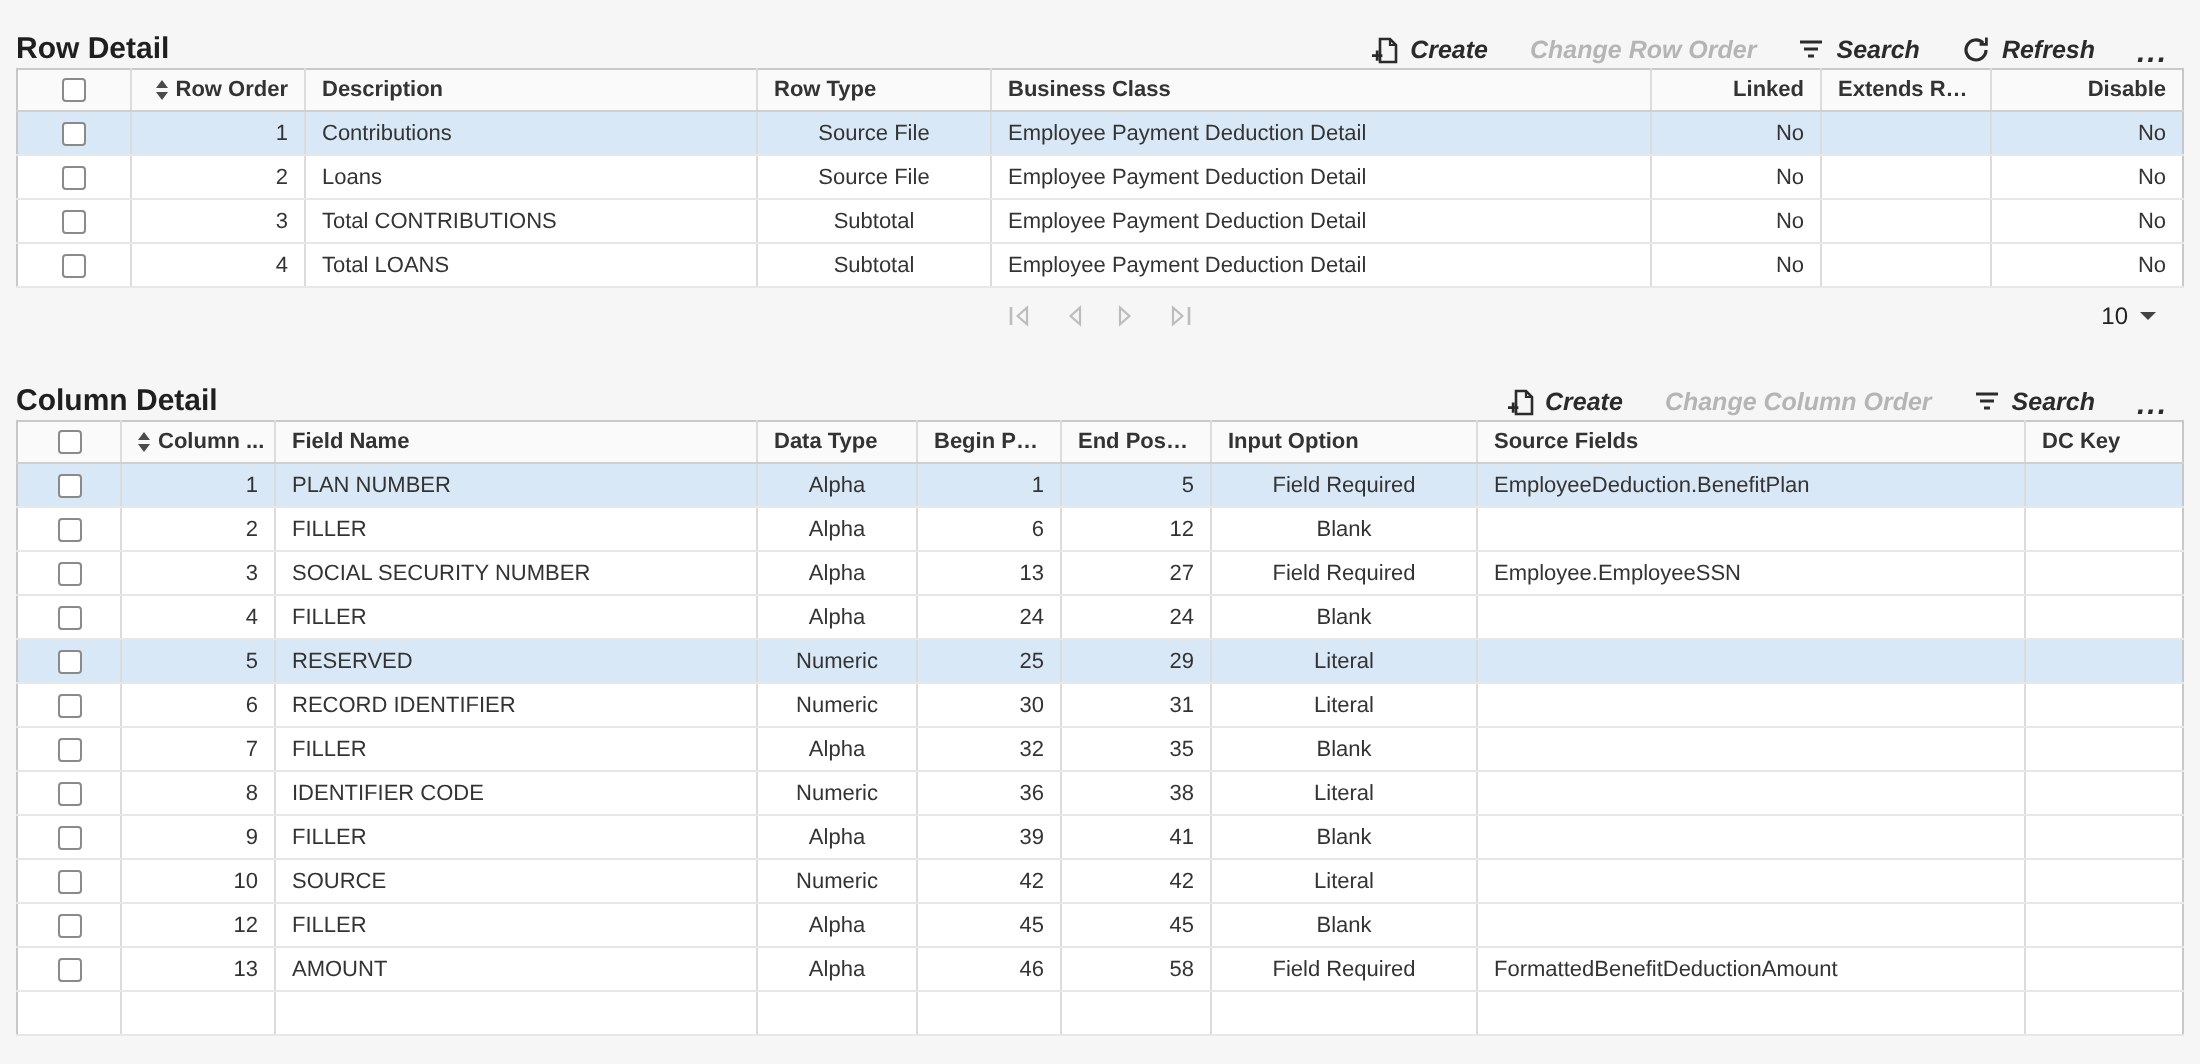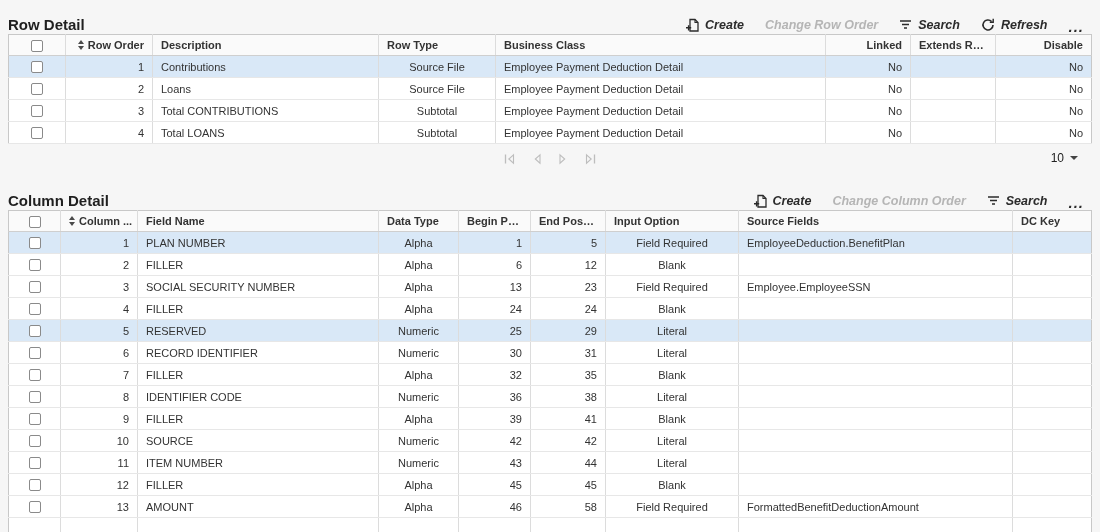--- a/index.html
+++ b/index.html
@@ -280,21 +280,21 @@
           <td></td>
           <td></td>
         </tr>
 
         <tr>
           <td class="c-check"><span class="checkbox"></span></td>
           <td class="col-r">3</td>
           <td>SOCIAL SECURITY NUMBER</td>
           <td class="col-c">Alpha</td>
           <td class="col-r">13</td>
-          <td class="col-r">23</td>
+          <td class="col-r">27</td>
           <td class="col-c">Field Required</td>
           <td>Employee.EmployeeSSN</td>
           <td></td>
         </tr>
 
         <tr>
           <td class="c-check"><span class="checkbox"></span></td>
           <td class="col-r">4</td>
           <td>FILLER</td>
           <td class="col-c">Alpha</td>
@@ -370,31 +370,20 @@
           <td class="col-r">10</td>
           <td>SOURCE</td>
           <td class="col-c">Numeric</td>
           <td class="col-r">42</td>
           <td class="col-r">42</td>
           <td class="col-c">Literal</td>
           <td></td>
           <td></td>
         </tr>
 
-        <tr>
-          <td class="c-check"><span class="checkbox"></span></td>
-          <td class="col-r">11</td>
-          <td>ITEM NUMBER</td>
-          <td class="col-c">Numeric</td>
-          <td class="col-r">43</td>
-          <td class="col-r">44</td>
-          <td class="col-c">Literal</td>
-          <td></td>
-          <td></td>
-        </tr>
 
         <tr>
           <td class="c-check"><span class="checkbox"></span></td>
           <td class="col-r">12</td>
           <td>FILLER</td>
           <td class="col-c">Alpha</td>
           <td class="col-r">45</td>
           <td class="col-r">45</td>
           <td class="col-c">Blank</td>
           <td></td>

